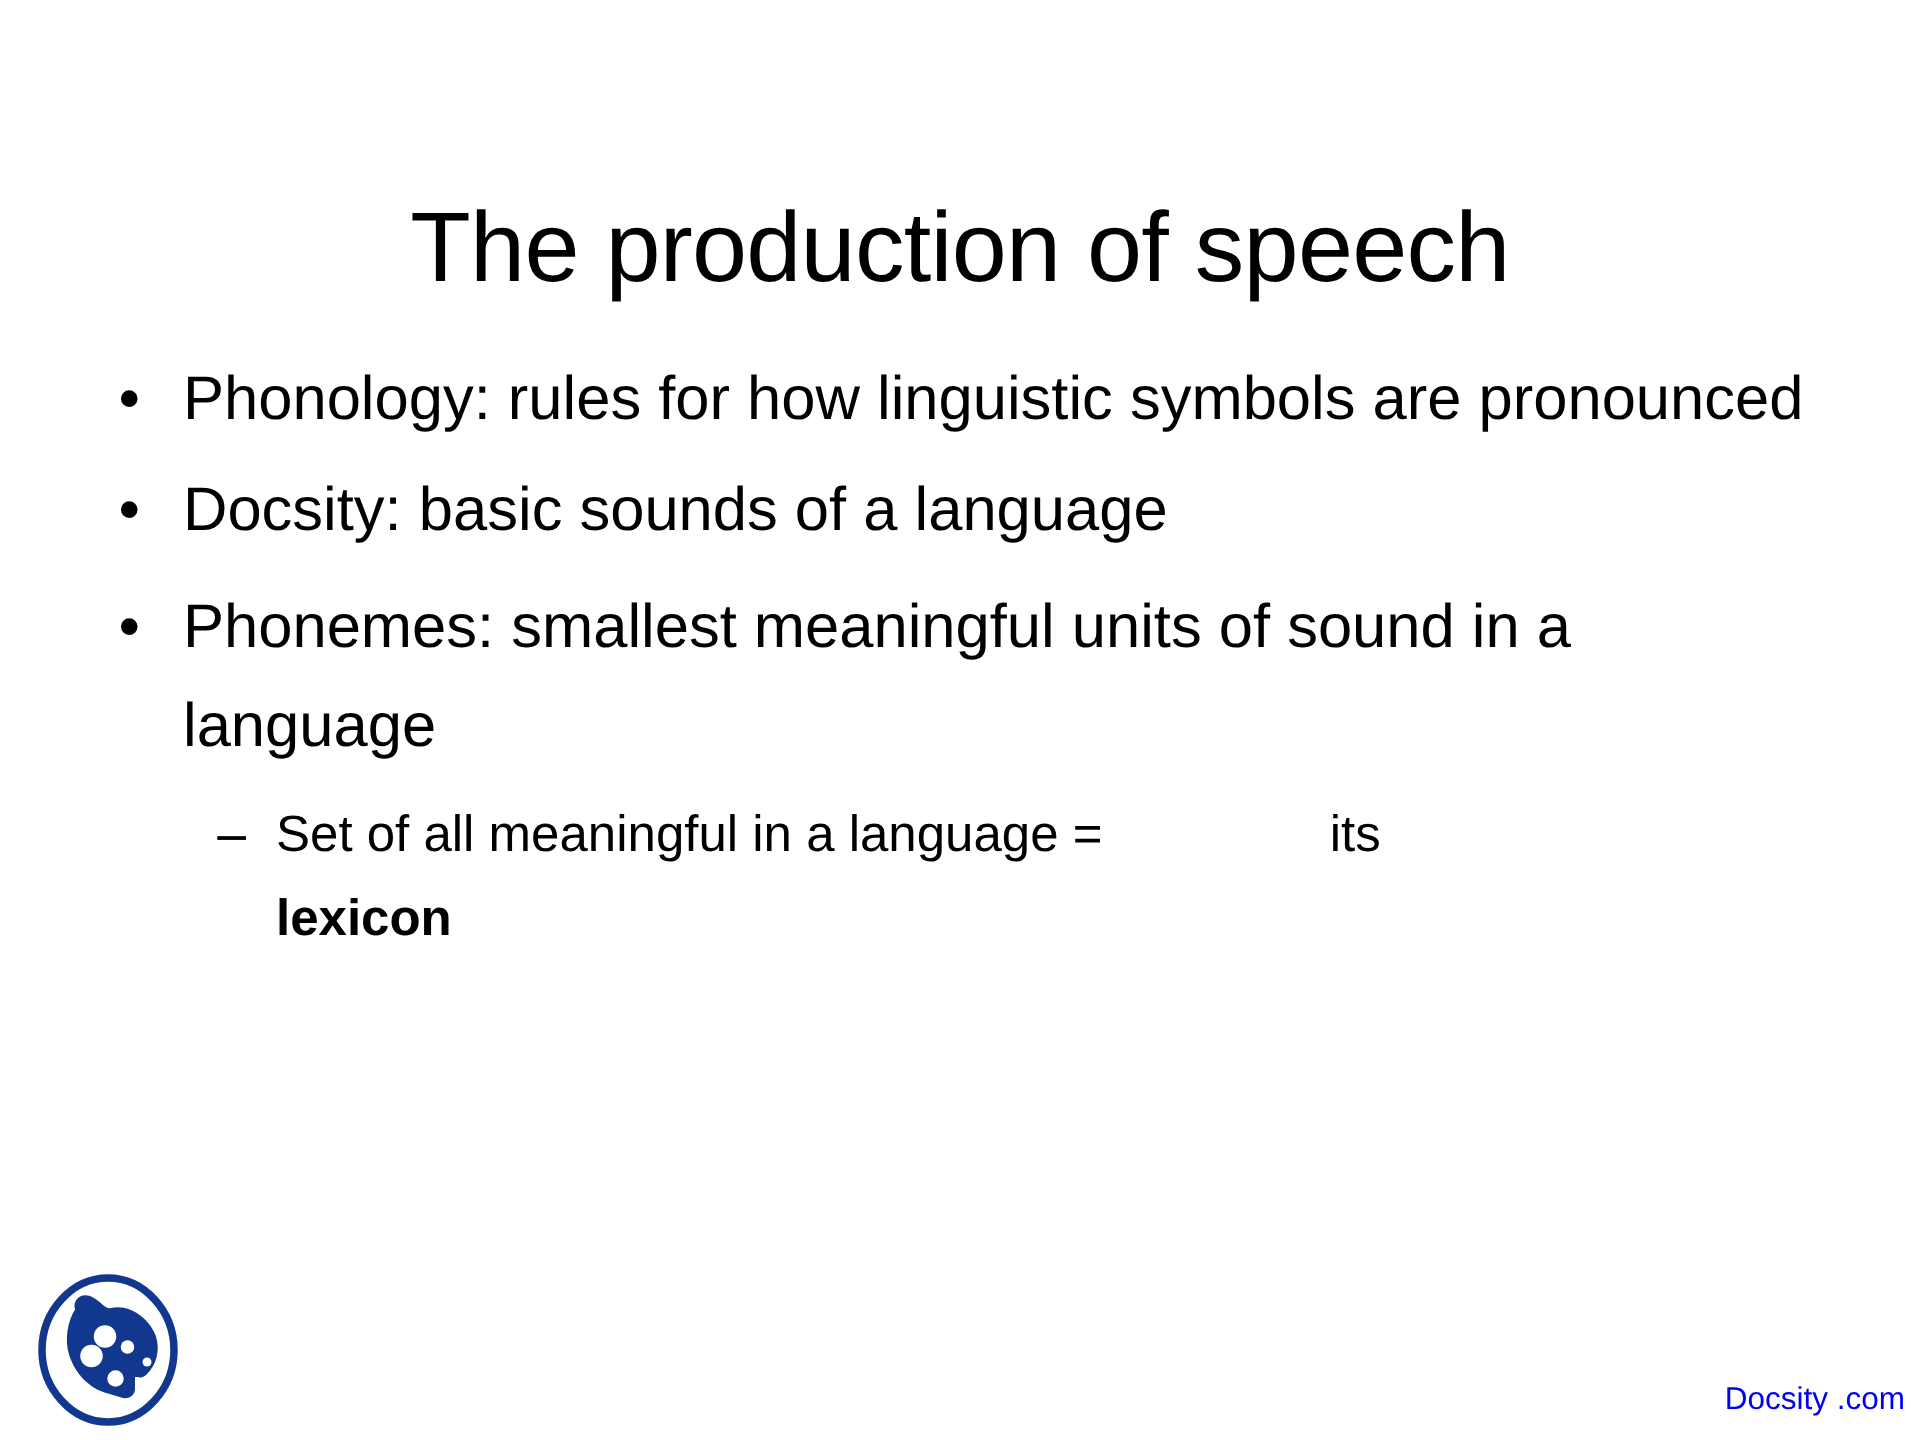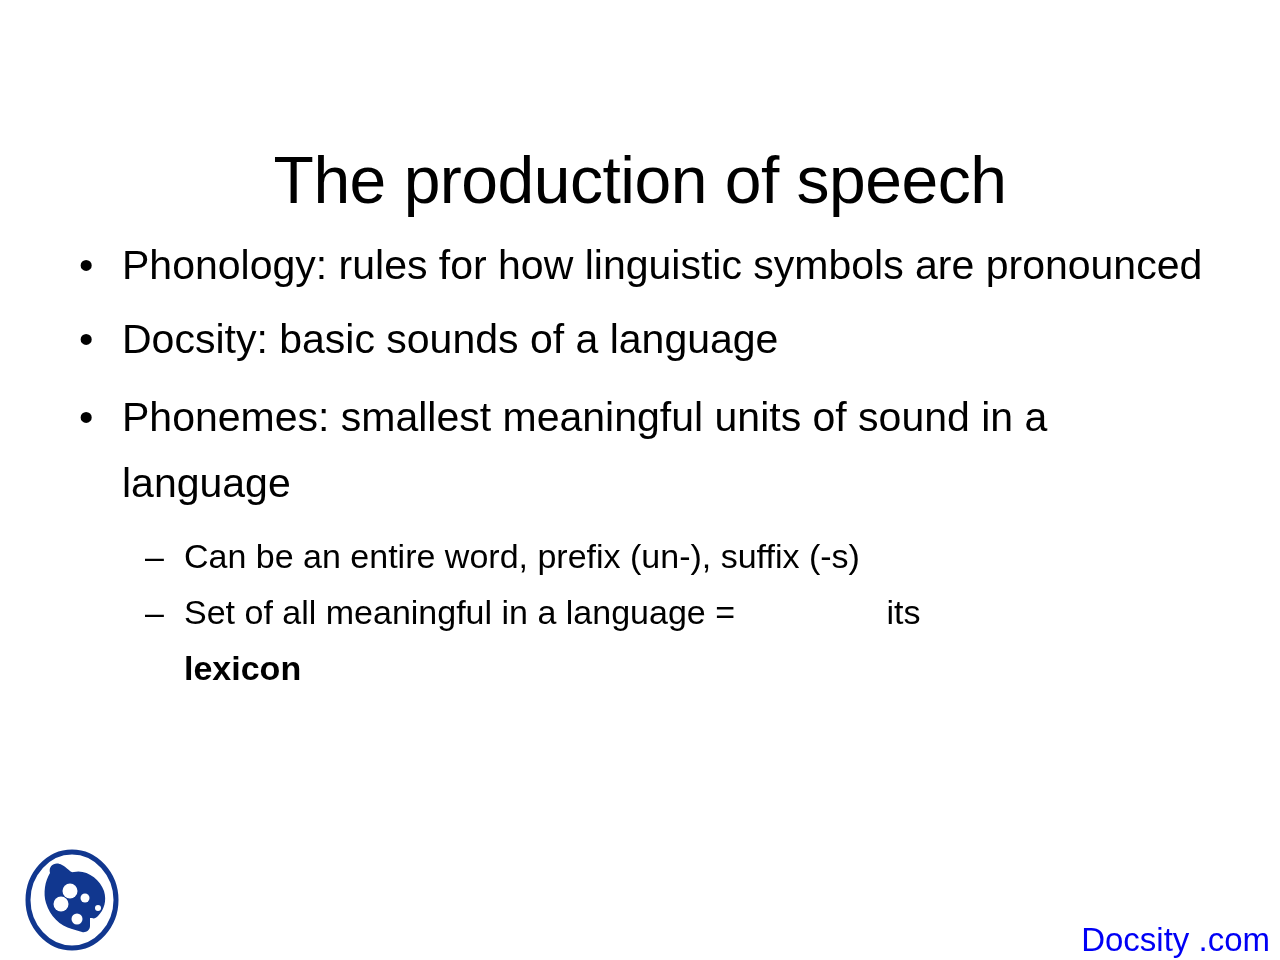--- a/index.html
+++ b/index.html
@@ -21,21 +21,21 @@
     position: relative;
     width: 1280px;
     height: 960px;
     background: #ffffff;
   }
 
   
   .slide-title {
     position: absolute;
     left: 0;
-    top: 142px;
+    top: 126px;
     width: 1280px;
     text-align: center;
     font-size: 66px;
     font-weight: 400;
     line-height: 76px;
     letter-spacing: -0.5px;
     white-space: nowrap;
     color: #000000;
   }
 
@@ -101,21 +101,21 @@
     top: 848px;
     width: 96px;
     height: 104px;
   }
   .logo svg { display: block; }
 
   .watermark {
     position: absolute;
     right: 10px;
     top: 921px;
-    font-size: 33px;
+    font-size: 21px;
     font-weight: 400;
     color: #0000f5;
     font-family: "Liberation Sans", sans-serif;
     white-space: nowrap;
     letter-spacing: 0px;
   }
 </style>
 </head>
 <body>
 
@@ -137,21 +137,21 @@
 
     <div class="gap-b2"></div>
 
     <div class="bullet-l1">
       <span class="marker">•</span><span class="lead">Phonemes:</span><span class="rest"> smallest meaningful units of sound in a language</span>
     </div>
 
     <div class="gap-sub"></div>
 
     <div class="bullet-l2">
-      <span class="marker">–</span><span>Can be an entire word, prefix (un-), suffix (-s)</span>
+      <span class="marker">–</span>
     </div>
 
     <div class="bullet-l2">
       <span class="marker">–</span><span>Set of all meaningful in a language = </span><span class="tabgap"></span><span>its</span><br><span class="strong">lexicon</span>
     </div>
 
   </div>
 
   <div class="logo">
     <svg width="96" height="104" viewBox="0 0 96 104" xmlns="http://www.w3.org/2000/svg">

